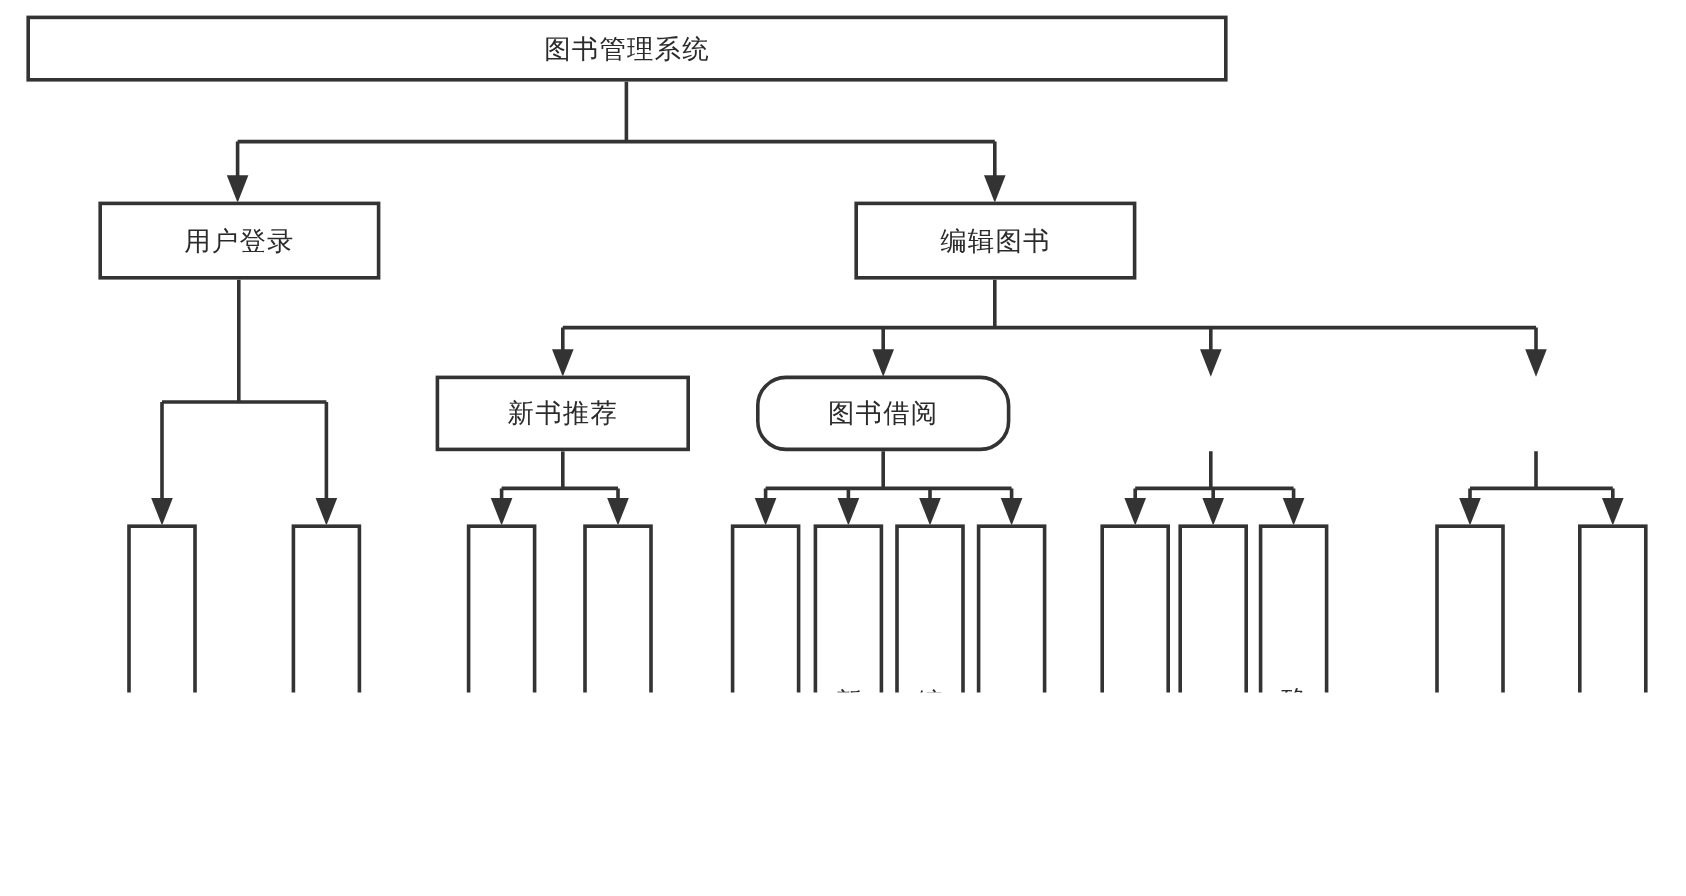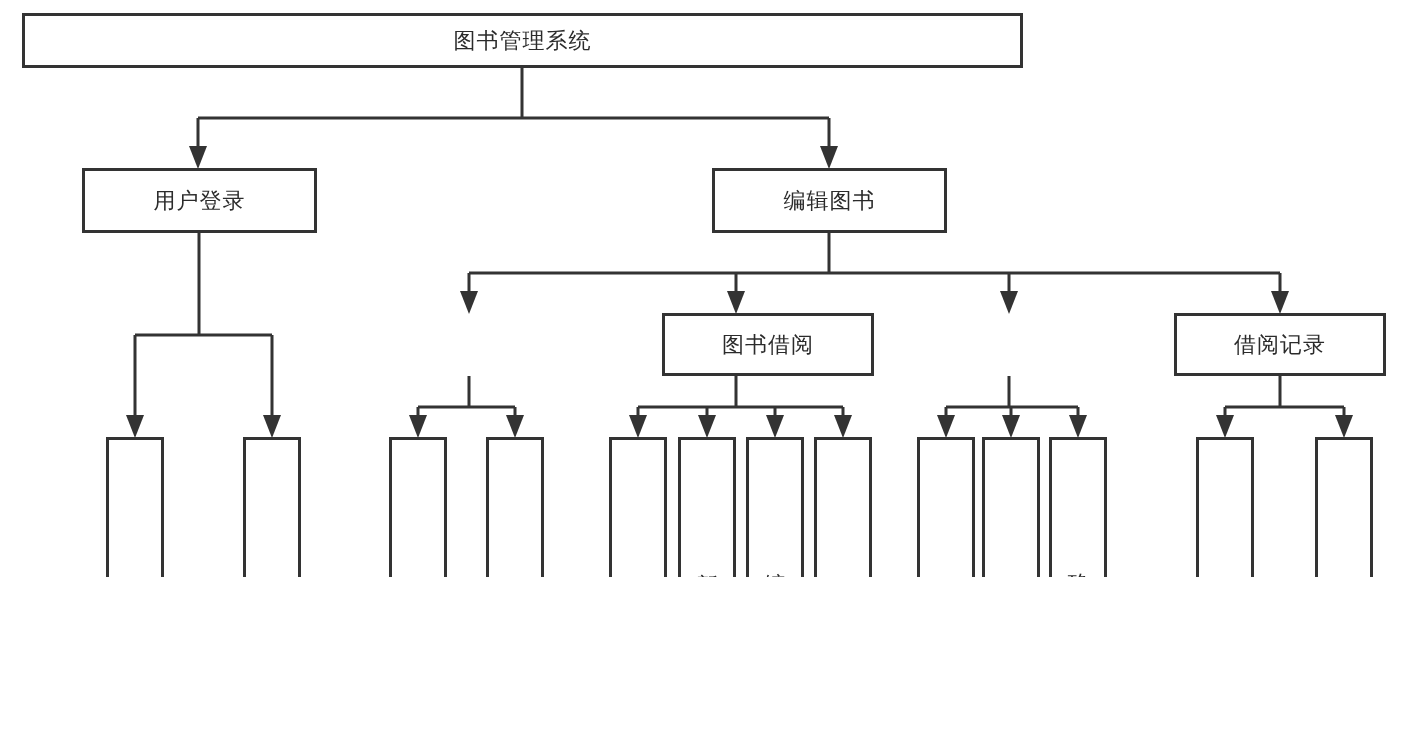--- a/index.html
+++ b/index.html
@@ -18,21 +18,21 @@
   }
   .watermark {
     position:absolute; left:1188px; top:715px; font-size:18px;
     color:#b5b5b5; letter-spacing:0.5px; white-space:nowrap; z-index:5;
   }
   
   #root     { left:22px;  top:13px;  width:1001px; height:55px; }
   #ulogin   { left:82px;  top:168px; width:235px; height:65px; }
   #bmgmt    { left:712px; top:168px; width:235px; height:65px; }
   #newbook  { left:363px; top:313px; width:212px; height:63px; }
-  #bborrow  { left:662px; top:313px; width:212px; height:63px; }
+  #bborrow  { left:630px; top:313px; width:212px; height:63px;border-radius:25px; }
   #cborrow  { left:903px; top:313px; width:212px; height:63px; }
   #brecord  { left:1174px;top:313px; width:212px; height:63px; }
   .leaf     { top:437px; width:58px; height:298px; }
   #a1 { left:106px; } #a2 { left:243px; }
   #b1 { left:389px; } #b2 { left:486px; }
   #c1 { left:609px; } #c2 { left:678px; } #c3 { left:746px; } #c4 { left:814px; }
   #d1 { left:917px; } #d2 { left:982px; } #d3 { left:1049px; }
   #e1 { left:1196px; } #e2 { left:1315px; }
 </style>
 </head>
@@ -95,22 +95,22 @@
       <polygon points="1216,415 1234,415 1225,438" fill="#333333" stroke="none"></polygon>
       <polygon points="1335,415 1353,415 1344,438" fill="#333333" stroke="none"></polygon>
     </g>
   </svg>
 
   <div class="box h" id="root">图书管理系统</div>
 
   <div class="box h" id="ulogin">用户登录</div>
   <div class="box h" id="bmgmt">编辑图书</div>
 
+  <div class="box h" id="newbook">新书推荐</div>
   <div class="box h" id="bborrow">图书借阅</div>
-  <div class="box h" id="brecord">借阅记录</div>
 
   <div class="box v leaf" id="a1">
     <span>用户登录</span>
   </div>
   <div class="box v leaf" id="a2">
     <span>注销登录</span>
   </div>
 
   <div class="box v leaf" id="b1">
     <span>查询图书</span>

